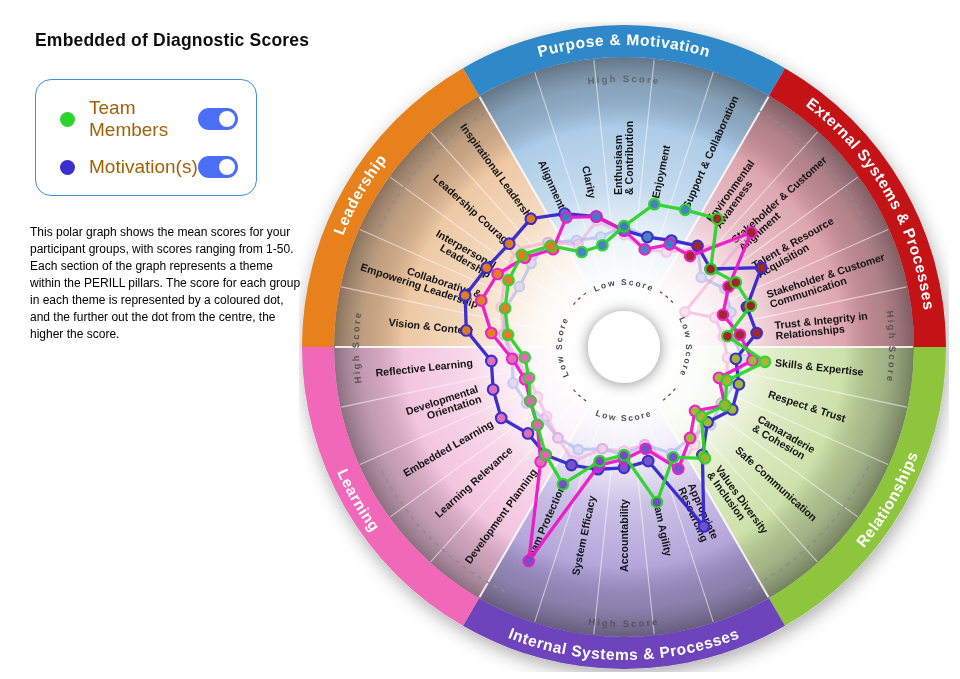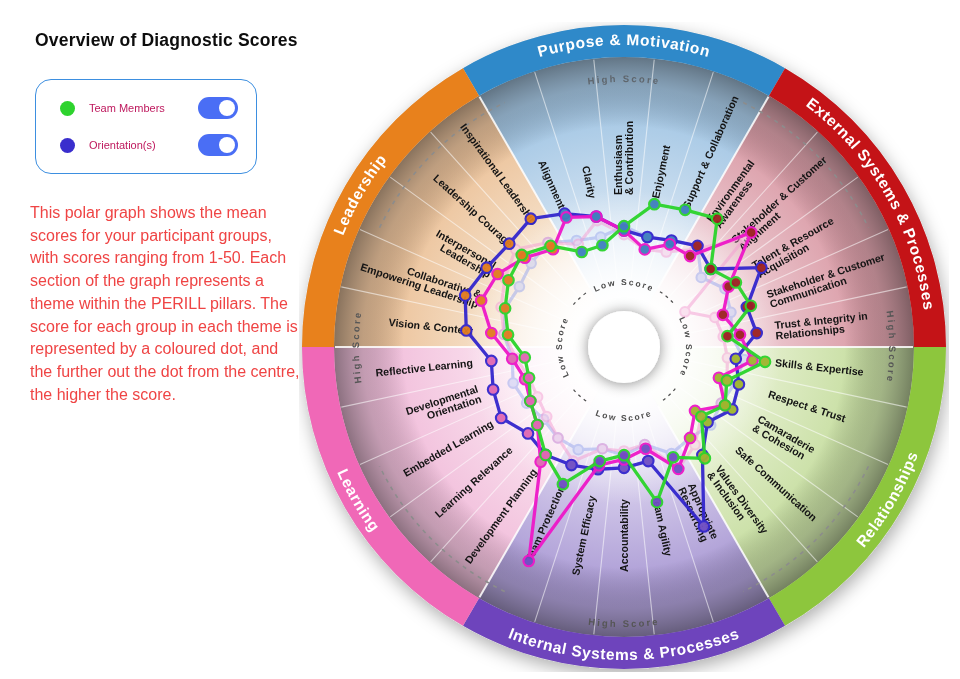--- a/index.html
+++ b/index.html
@@ -8,50 +8,50 @@
   .app { position:relative; width:960px; height:679px; background:#fff; }
 
   .left-panel { position:absolute; left:30px; top:30px; width:280px; }
   .page-title { font-size:17.5px; font-weight:700; color:#0d0d0d; letter-spacing:.2px; margin-left:5px; }
 
   .legend-card { margin:28px 0 0 5px; width:222px; border:1.5px solid #3d8fe0;
                  border-radius:16px; padding:17px 18px 15px 24px; background:#fff; }
   .legend-row { display:flex; align-items:center; margin-bottom:15px; }
   .legend-row:last-child { margin-bottom:2px; }
   .legend-dot { width:15px; height:15px; border-radius:50%; flex:0 0 15px; }
-  .legend-label { font-size:11px; color:#be185d; margin-left:14px; flex:1 1 auto; }
+  .legend-label { font-size:19px; color:#a16207; margin-left:14px; flex:1 1 auto; }
   .toggle { position:relative; width:40px; height:22px; border-radius:11px; flex:0 0 40px; cursor:pointer; }
   .toggle .knob { position:absolute; right:3px; top:3px; width:16px; height:16px;
                   border-radius:50%; background:#fff; }
 
-  .description { margin-top:28px; width:272px; font-size:16px; line-height:1.42; color:#ef4444; }
+  .description { margin-top:28px; width:272px; font-size:12px; line-height:1.42; color:#000000; }
   .description p { margin-bottom:18px; }
 
   #chart-host { position:absolute; left:299px; top:22px; width:650px; height:650px; }
   #chart-host svg { display:block; }
   text { font-family:"Liberation Sans","DejaVu Sans",sans-serif; }
 </style>
 </head>
 <body>
 
 <div class="app">
   <div class="left-panel">
-    <div class="page-title">Overview of Diagnostic Scores</div>
+    <div class="page-title">Embedded of Diagnostic Scores</div>
 
     <div class="legend-card">
       <div class="legend-row">
         <span class="legend-dot" style="background: rgb(46, 211, 46);"></span>
         <span class="legend-label">Team Members</span>
         <span class="toggle" style="background: rgb(74, 110, 245);">
             <span class="knob"></span>
           </span>
       </div>
       <div class="legend-row">
         <span class="legend-dot" style="background: rgb(58, 46, 205);"></span>
-        <span class="legend-label">Orientation(s)</span>
+        <span class="legend-label">Motivation(s)</span>
         <span class="toggle" style="background: rgb(74, 110, 245);">
             <span class="knob"></span>
           </span>
       </div>
     </div>
 
     <div class="description">
       <p>This polar graph shows the mean scores for your participant groups, with scores ranging from 1-50. Each section of the graph represents a theme within the PERILL pillars. The score for each group in each theme is represented by a coloured dot, and the further out the dot from the centre, the higher the score.</p>
     </div>
   </div>

